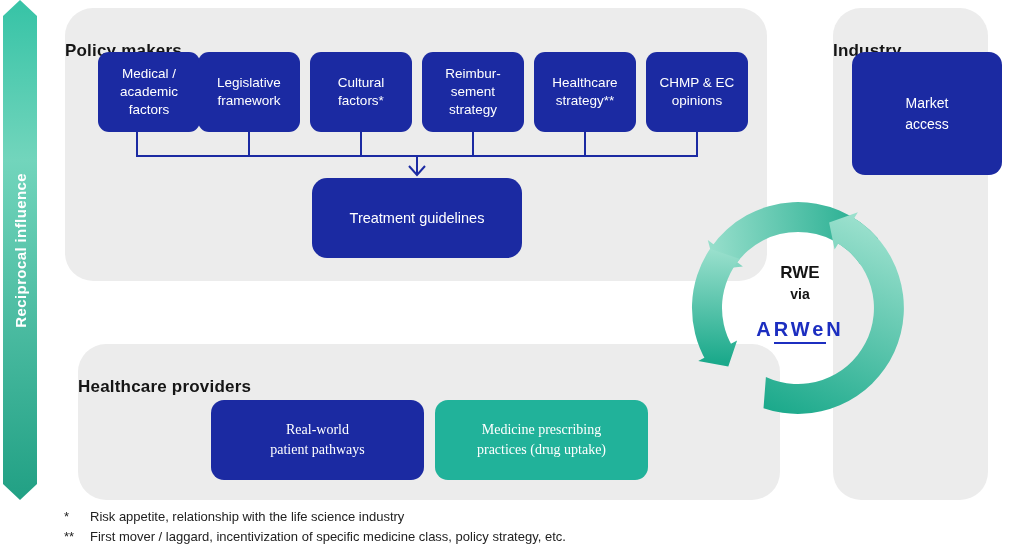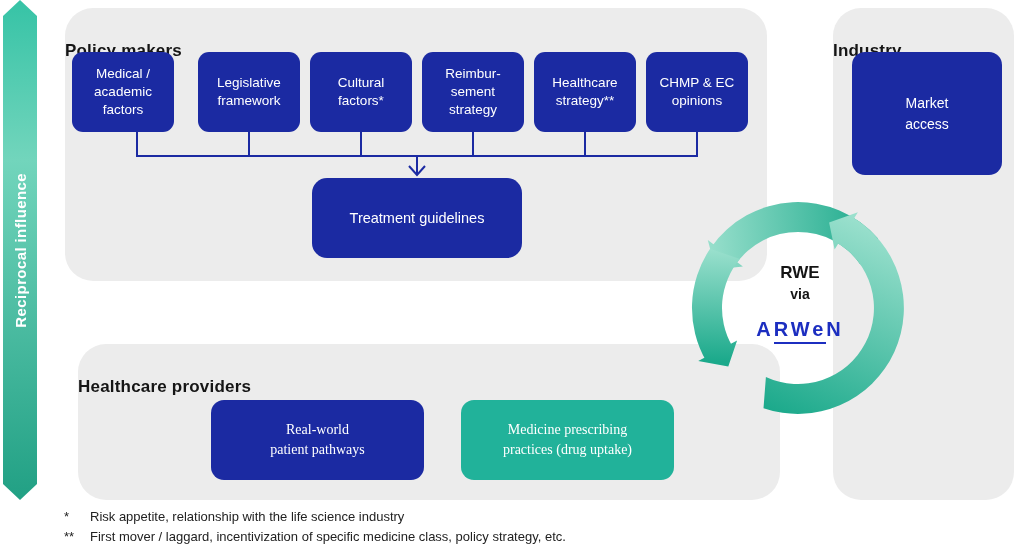--- a/index.html
+++ b/index.html
@@ -21,34 +21,34 @@
     display:flex;align-items:center;justify-content:center;
   }
   .reciprocal-label{
     writing-mode:vertical-rl;transform:rotate(180deg);
     color:#fff;font-weight:bold;font-size:15px;letter-spacing:.4px;white-space:nowrap;
   }
 
   
   .panel{position:absolute;background:var(--panel_gray);border-radius:28px;}
   .panel-policy{left:65px;top:8px;width:702px;height:273px;}
-  .panel-industry{left:833px;top:8px;width:181px;height:492px;}
+  .panel-industry{left:833px;top:8px;width:155px;height:492px;}
   .panel-hcp{left:78px;top:344px;width:702px;height:156px;}
   .panel-title{
     text-align:left;font-weight:bold;font-size:17px;color:var(--title_color);
     padding-top:33px;letter-spacing:.2px;
   }
 
   
   .box{
     position:absolute;display:flex;align-items:center;justify-content:center;
     color:var(--box_text);text-align:center;border-radius:11px;z-index:2;
   }
   .box-blue{background:var(--blue);}
-  .box-teal{background:var(--teal);margin-left:26px;}
+  .box-teal{background:var(--teal);}
   .ml{white-space:pre-line;}
   .factor-box{top:44px;width:102px;height:80px;font-size:13.5px;line-height:1.32;}
   .treatment-box{left:247px;top:170px;width:210px;height:80px;font-size:14.5px;border-radius:15px;}
   .market-box{left:19px;top:44px;width:150px;height:123px;font-size:14px;line-height:1.5;border-radius:13px;}
   .hcp-box{top:56px;width:213px;height:80px;font-size:14px;line-height:1.45;border-radius:13px;font-family:Liberation Serif, serif;}
 
   
   .connector-svg{position:absolute;left:0;top:0;z-index:1;pointer-events:none;}
   .connector{stroke:var(--line_blue);stroke-width:2;fill:none;}
   .cycle-svg{position:absolute;left:666px;top:176px;z-index:3;pointer-events:none;}
@@ -69,21 +69,21 @@
 <body>
 
 <div class="stage">
 
   <div class="reciprocal-arrow">
     <span class="reciprocal-label">Reciprocal influence</span>
   </div>
 
   <section class="panel panel-policy">
     <h2 class="panel-title">Policy makers</h2>
-    <div class="box box-blue factor-box ml" style="left:7px">Medical /
+    <div class="box box-blue factor-box ml" style="left:33px">Medical /
 academic
 factors</div>
     <div class="box box-blue factor-box ml" style="left:133px">Legislative
 framework</div>
     <div class="box box-blue factor-box ml" style="left:245px">Cultural
 factors*</div>
     <div class="box box-blue factor-box ml" style="left:357px">Reimbur-
 sement
 strategy</div>
     <div class="box box-blue factor-box ml" style="left:469px">Healthcare

